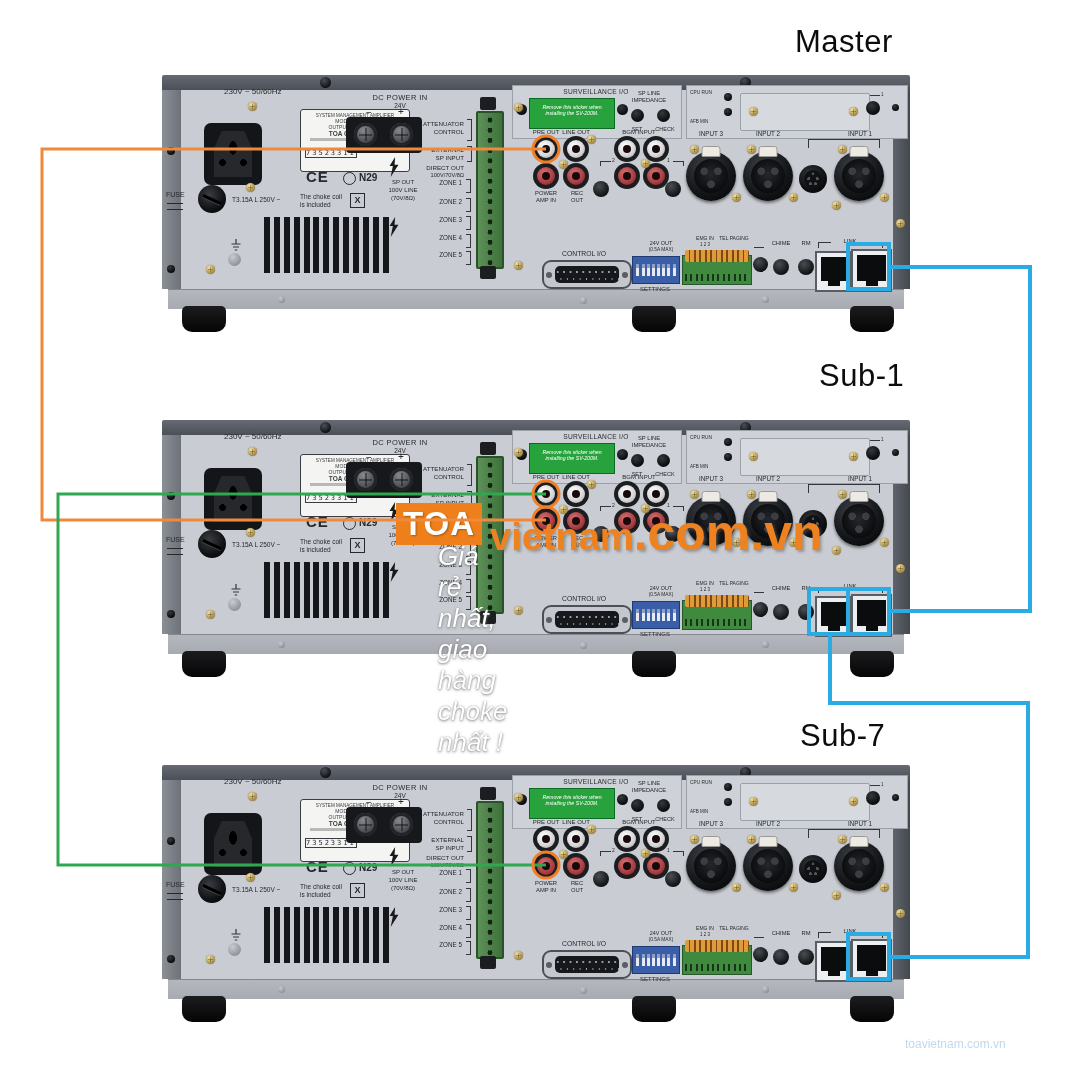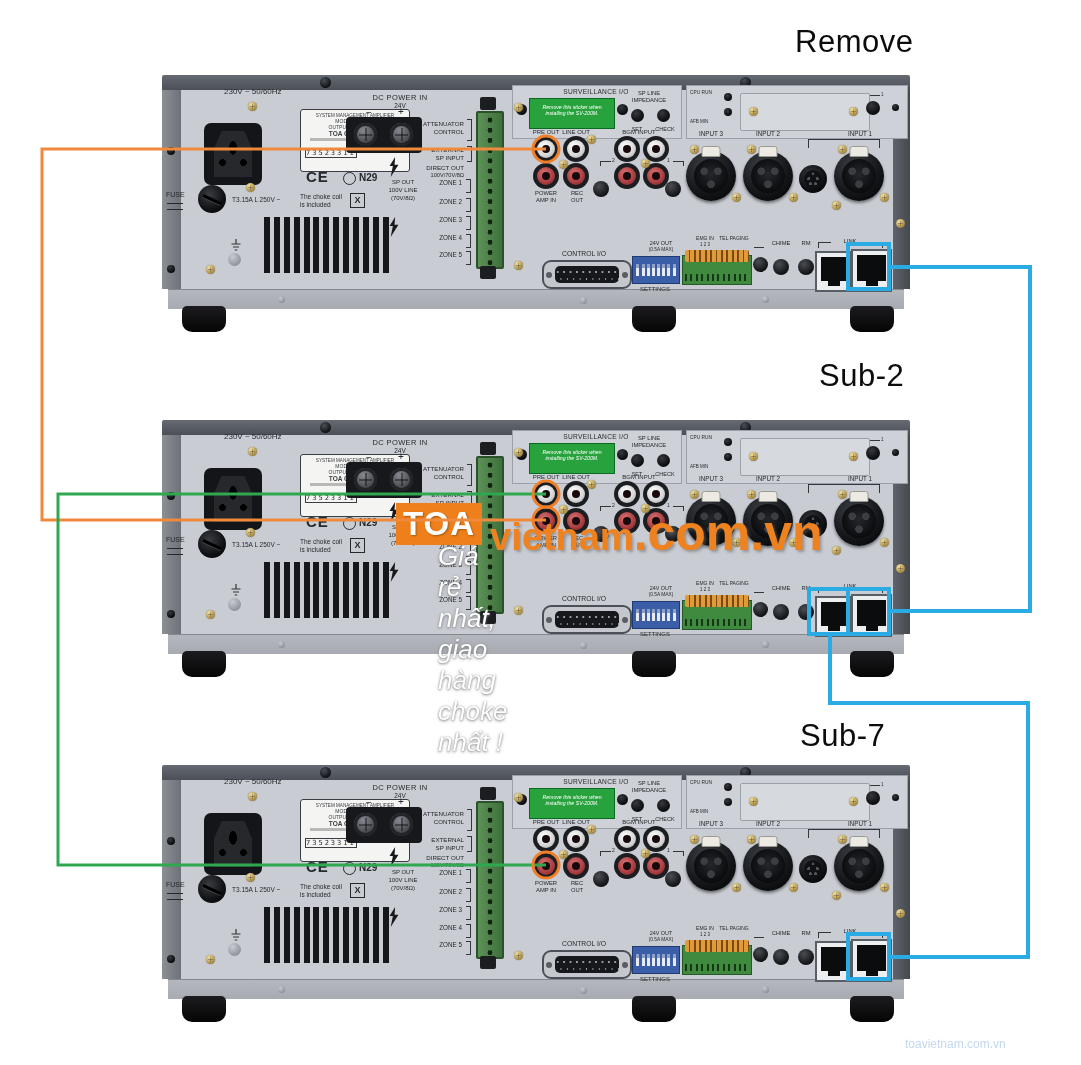--- a/index.html
+++ b/index.html
@@ -104,22 +104,22 @@
   #wm .dom .p2{font-size:50px;}
   #wm .slogan{position:absolute;left:438px;top:541px;font-size:26px;font-style:italic;color:#fff;
       text-shadow:0 1px 3px rgba(110,110,110,.9),0 0 1px #999;}
   #corner-wm{position:absolute;left:905px;top:1037px;font-size:12px;color:#c2d8ee;}
   #overlay{position:absolute;left:0;top:0;z-index:70;pointer-events:none;}
 </style>
 </head>
 <body>
 
 <div id="stage">
-  <div class="amp-title" style="left:795px;top:24px">Remove</div>
-  <div class="amp-title" style="left:819px;top:358px">Sub-2</div>
+  <div class="amp-title" style="left:795px;top:24px">Master</div>
+  <div class="amp-title" style="left:819px;top:358px">Sub-1</div>
   <div class="amp-title" style="left:800px;top:718px">Sub-7</div>
 
   <div id="wm">
     <div class="toabox">TOA</div>
     <div class="dom"><span class="p1">vietnam</span><span class="p2">.com.vn</span></div>
     <div class="slogan">Giá rẻ nhất, giao hàng choke nhất !</div>
   </div>
   <div id="corner-wm">toavietnam.com.vn</div>
 
   <div class="amp" style="top: 75px;">

